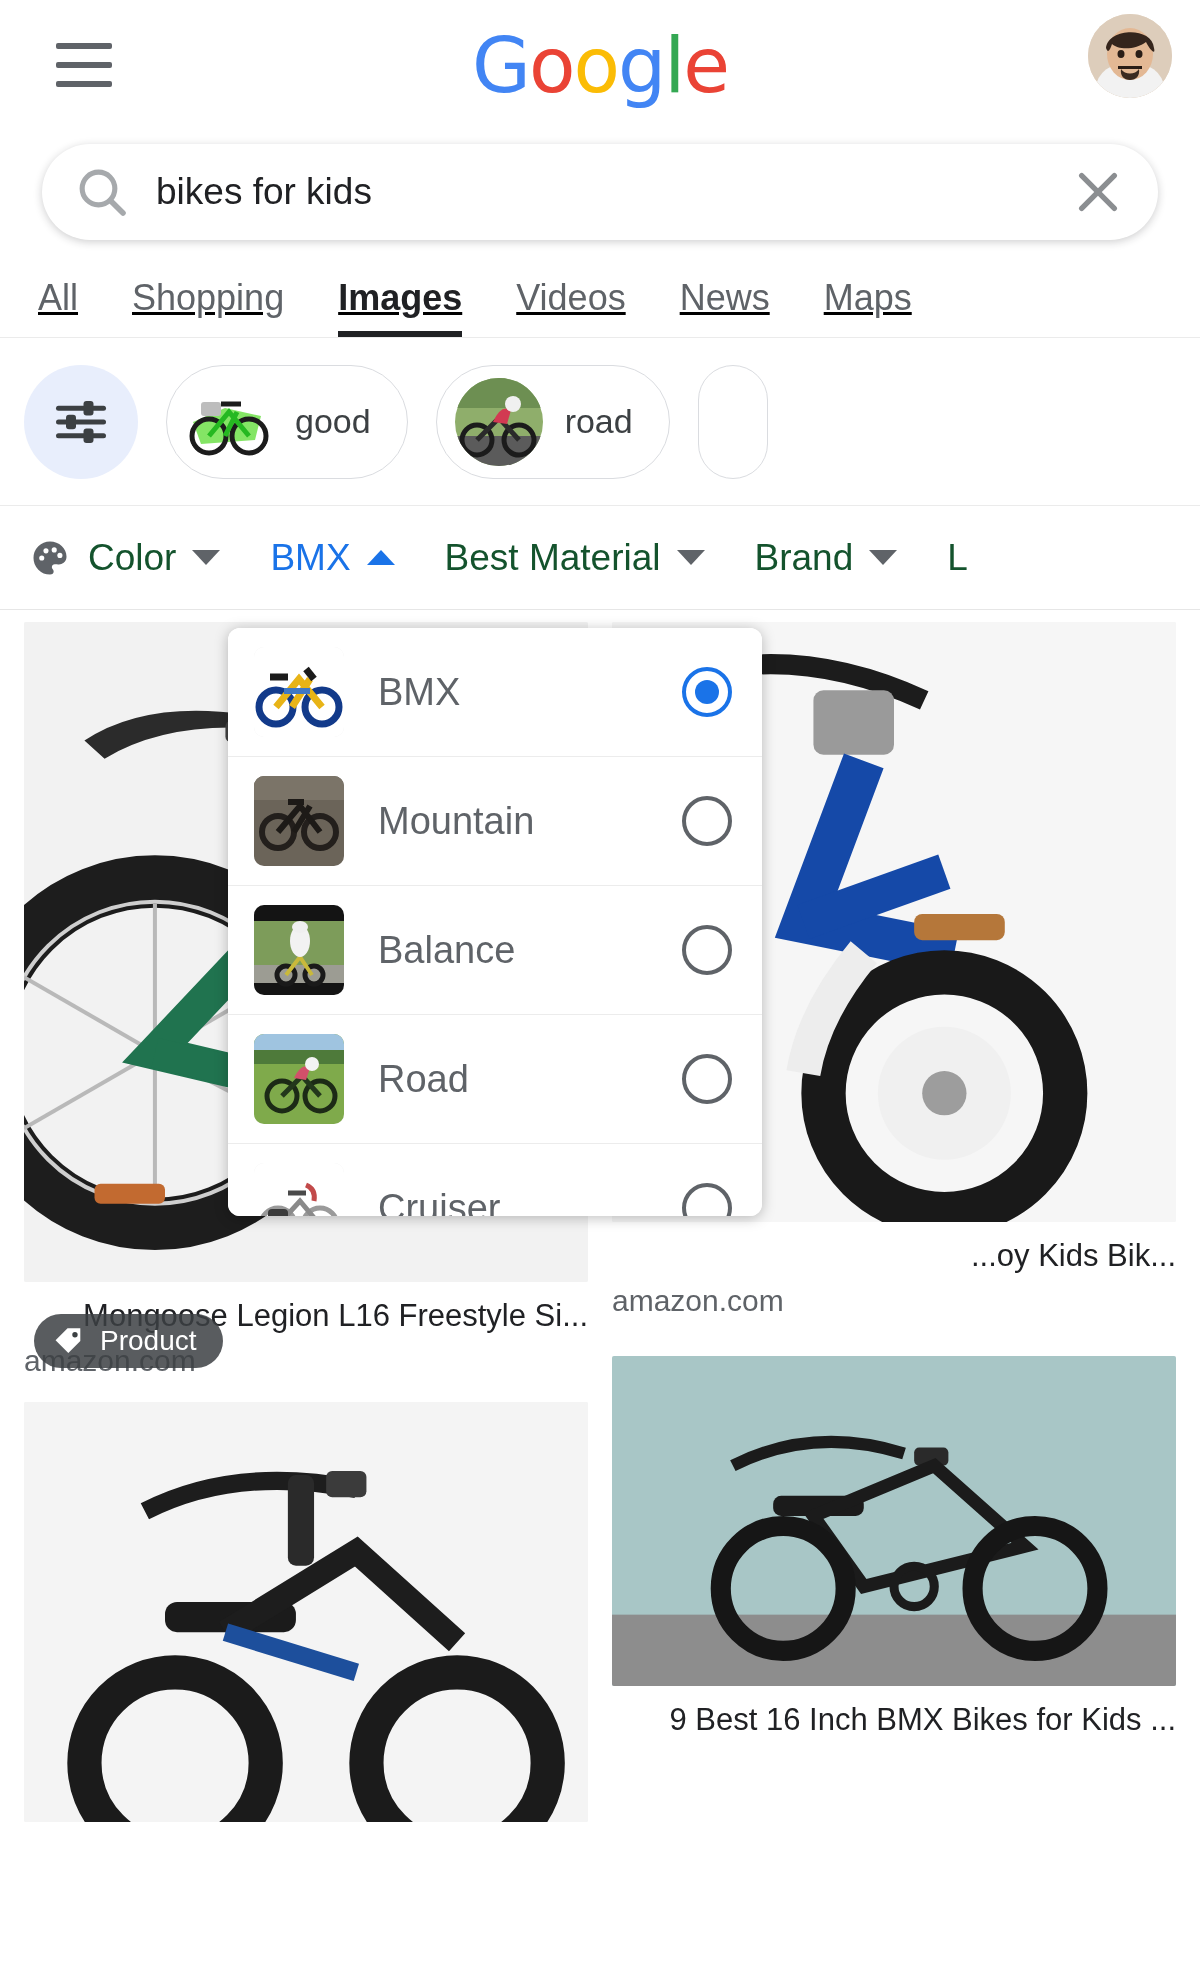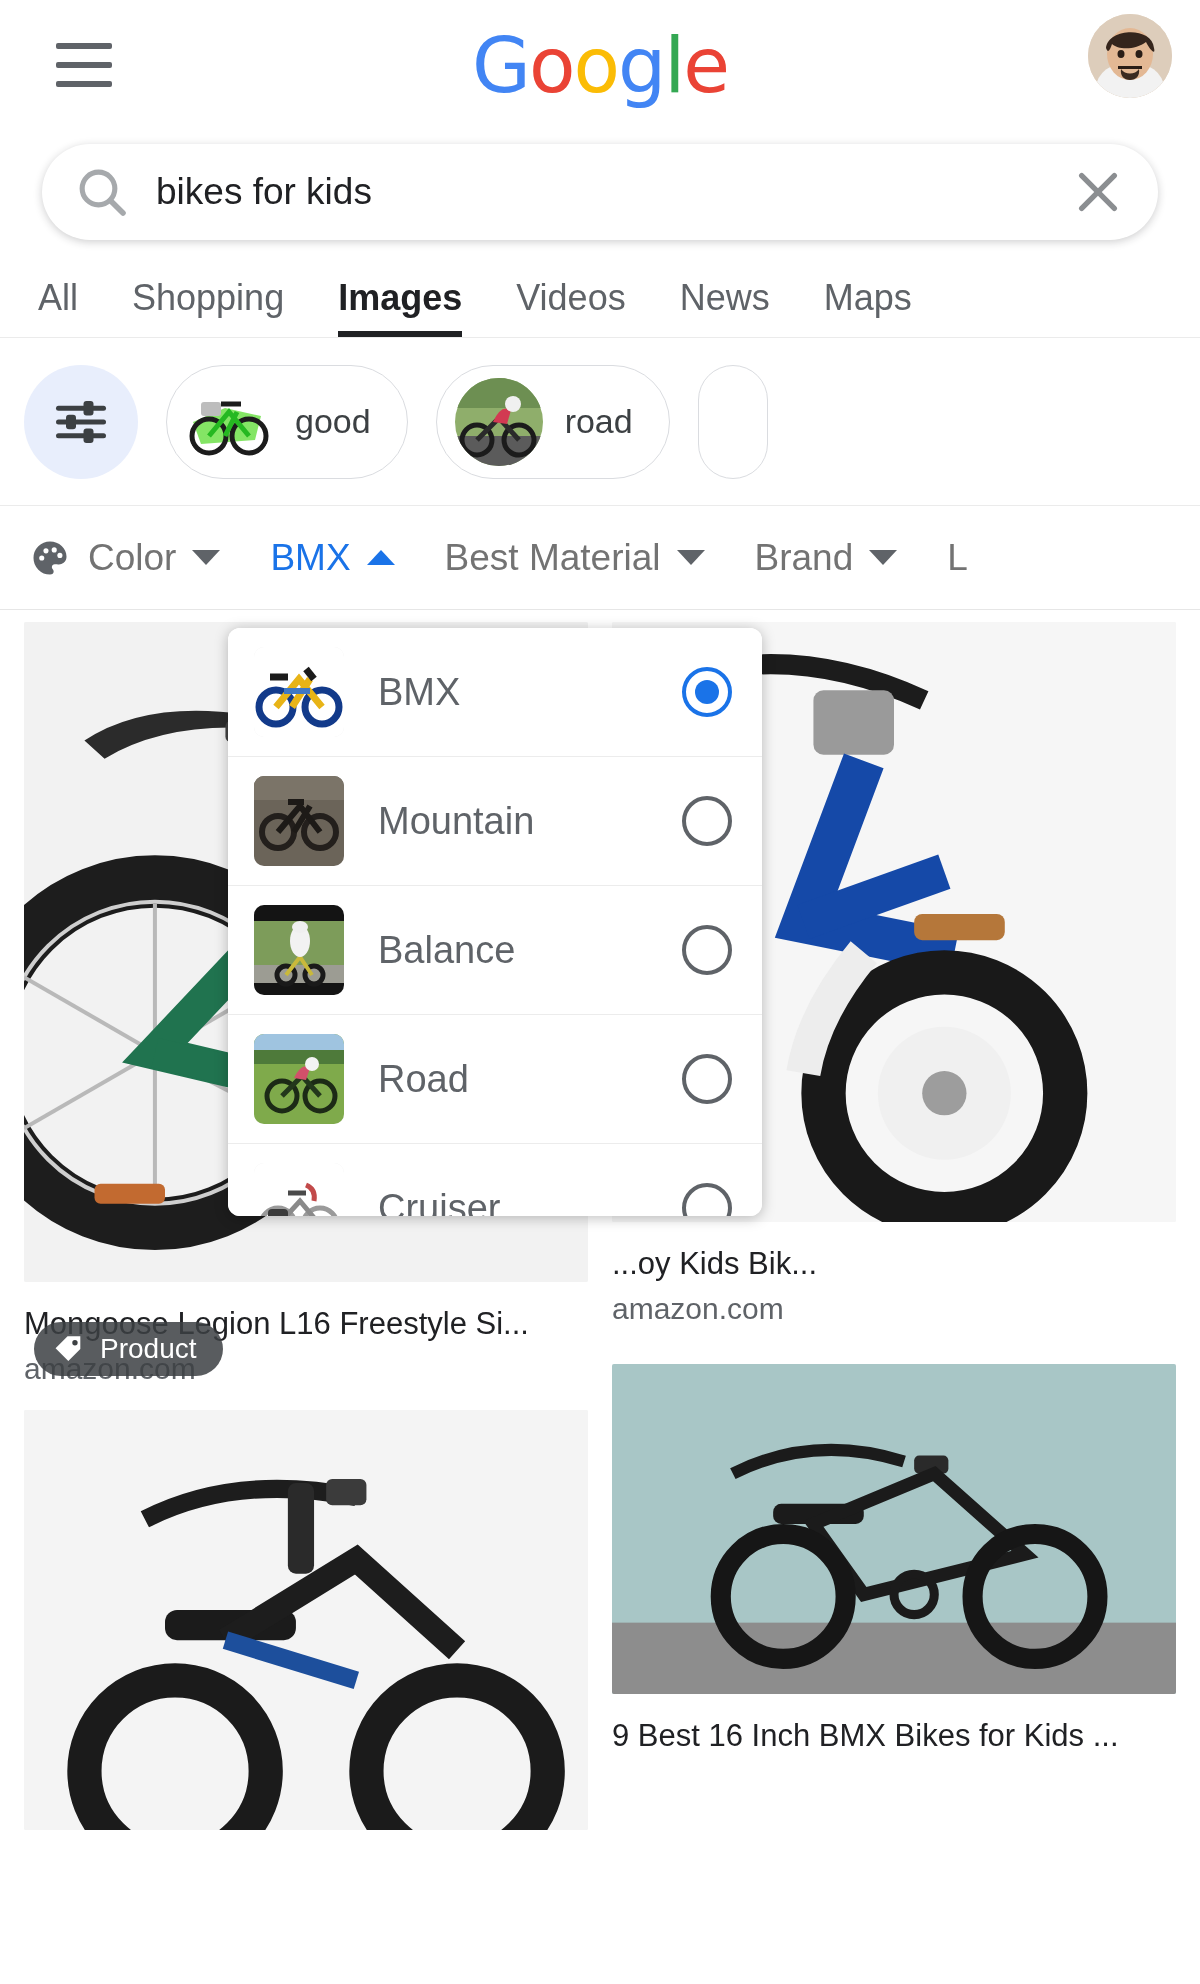--- a/index.html
+++ b/index.html
@@ -77,20 +77,21 @@
 
   
   .tabs {
     display: flex;
     align-items: flex-end;
     padding: 30px 38px 0 38px;
     gap: 54px;
     height: 98px;
     border-bottom: 1px solid #ebebeb;
     overflow: hidden;
+    text-decoration: underline;
   }
   .tab {
     font-size: 36px;
     color: #5f6368;
     padding-bottom: 18px;
     white-space: nowrap;
     cursor: pointer;
     position: relative;
   }
   .tab.active { color: #202124; font-weight: bold; }
@@ -149,42 +150,42 @@
     padding: 0 28px;
     height: 104px;
     border-bottom: 1px solid #e6e6e6;
     overflow: hidden;
     background: #fff;
     z-index: 5;
   }
   .filter {
     display: flex; align-items: center; gap: 16px;
     font-size: 37px;
-    color: #737373;
+    color: #14532d;
     white-space: nowrap;
     cursor: pointer;
   }
   .filter.selected { color: #1a73e8; }
   .caret { width: 0; height: 0; border-left: 14px solid transparent; border-right: 14px solid transparent; border-top: 15px solid #5f6368; }
   .caret.up { border-top: none; border-bottom: 15px solid #1a73e8; }
 
   
   .results {
     position: relative;
     padding: 12px 24px 0 24px;
     display: flex;
     gap: 24px;
   }
   .col { flex: 1 1 0; display: flex; flex-direction: column; gap: 14px; }
   .card { position: relative; }
   .card .img { width: 100%; background: #f1f3f4; display:block; border-radius: 2px; overflow:hidden; }
   .card .title {
     font-size: 31px; color: #202124;
-    margin-top: 24px;
-    white-space: nowrap; overflow: hidden;
+    margin-top: 16px;
+    white-space: nowrap; overflow: hidden; text-align: right;
   }
   .card .src { font-size: 30px; color: #5f6368; margin-top: 10px; }
   .badge {
     position: absolute;
     left: 10px; bottom: 10px;
     background: rgba(60,64,67,.85);
     color: #fff;
     border-radius: 28px;
     padding: 10px 26px 10px 18px;
     font-size: 28px;

